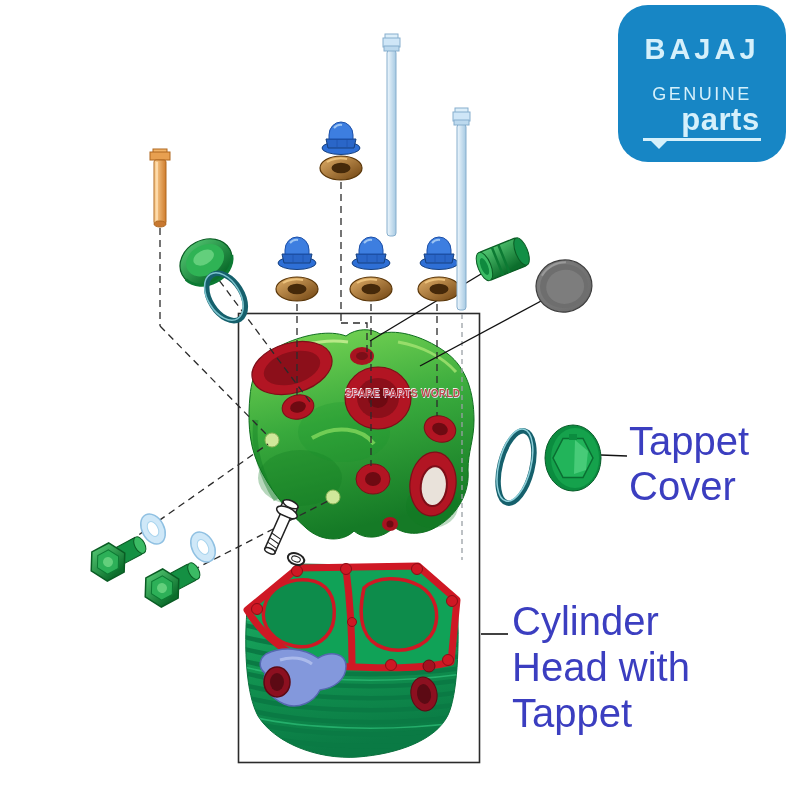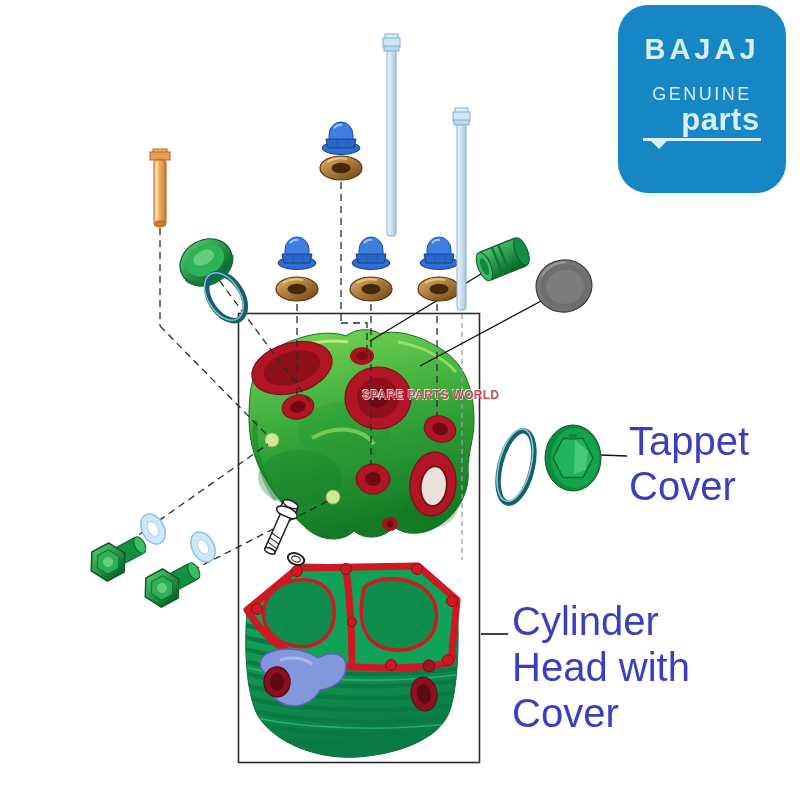--- a/index.html
+++ b/index.html
@@ -1,35 +1,35 @@
 <!DOCTYPE html>
 <html><head>
 <meta charset="utf-8">
 <style>
   html,body{margin:0;padding:0;background:#fff;}
   .canvas{position:relative;width:800px;height:800px;background:#ffffff;overflow:hidden;
           font-family:"Liberation Sans",sans-serif;}
   svg{position:absolute;left:0;top:0;}
   
-  .logo{position:absolute;left:618px;top:5px;width:168px;height:188px;background:#1786c5;
+  .logo{position:absolute;left:618px;top:5px;width:168px;height:157px;background:#1786c5;
         border-radius:30px;display:flex;flex-direction:column;align-items:center;
         box-sizing:border-box;padding-top:30px;color:#d5f0fb;}
   .logo .brand{font-size:29px;font-weight:800;letter-spacing:4px;line-height:1;}
   .logo .subtitle{font-size:18px;font-weight:400;letter-spacing:2.5px;margin-top:21px;line-height:1;}
   .logo .word{font-size:31px;font-weight:700;letter-spacing:.5px;margin-top:1px;line-height:1;margin-left:37px;}
   .logo .underline{position:relative;width:118px;height:3px;background:#d5f0fb;margin-top:3px;}
   .logo .underline .arrow{position:absolute;left:8px;top:3px;width:0;height:0;
         border-left:8px solid transparent;border-right:8px solid transparent;
         border-top:8px solid #d5f0fb;}
   
   .callout{position:absolute;color:#3b3ec0;font-size:40px;line-height:45px;}
   .callout.tappet{left:629px;top:419px;width:135px;}
   .callout.cylhead{left:512px;top:598px;width:228px;line-height:46px;}
   
-  .watermark{position:absolute;left:362px;top:388px;font-size:12px;font-weight:bold;
+  .watermark{position:absolute;left:345px;top:388px;font-size:10px;font-weight:bold;
         letter-spacing:.3px;color:#c9414f;white-space:nowrap;opacity:.9;
         text-shadow:.6px .6px 0 #dfe6ff,-.6px -.6px 0 #ffffff;}
 </style>
 </head>
 <body>
 
 <div class="canvas">
 
 <svg width="800" height="800" viewBox="0 0 800 800">
   <defs>
@@ -312,15 +312,15 @@
 <div class="logo">
   <div class="brand">BAJAJ</div>
   <div class="subtitle">GENUINE</div>
   <div class="word">parts</div>
   <div class="underline">
     <div class="arrow"></div>
   </div>
 </div>
 
 <div class="callout tappet">Tappet Cover</div>
-<div class="callout cylhead">Cylinder Head with Cover</div>
+<div class="callout cylhead">Cylinder Head with Tappet</div>
 
 </div>
 
 </body></html>

